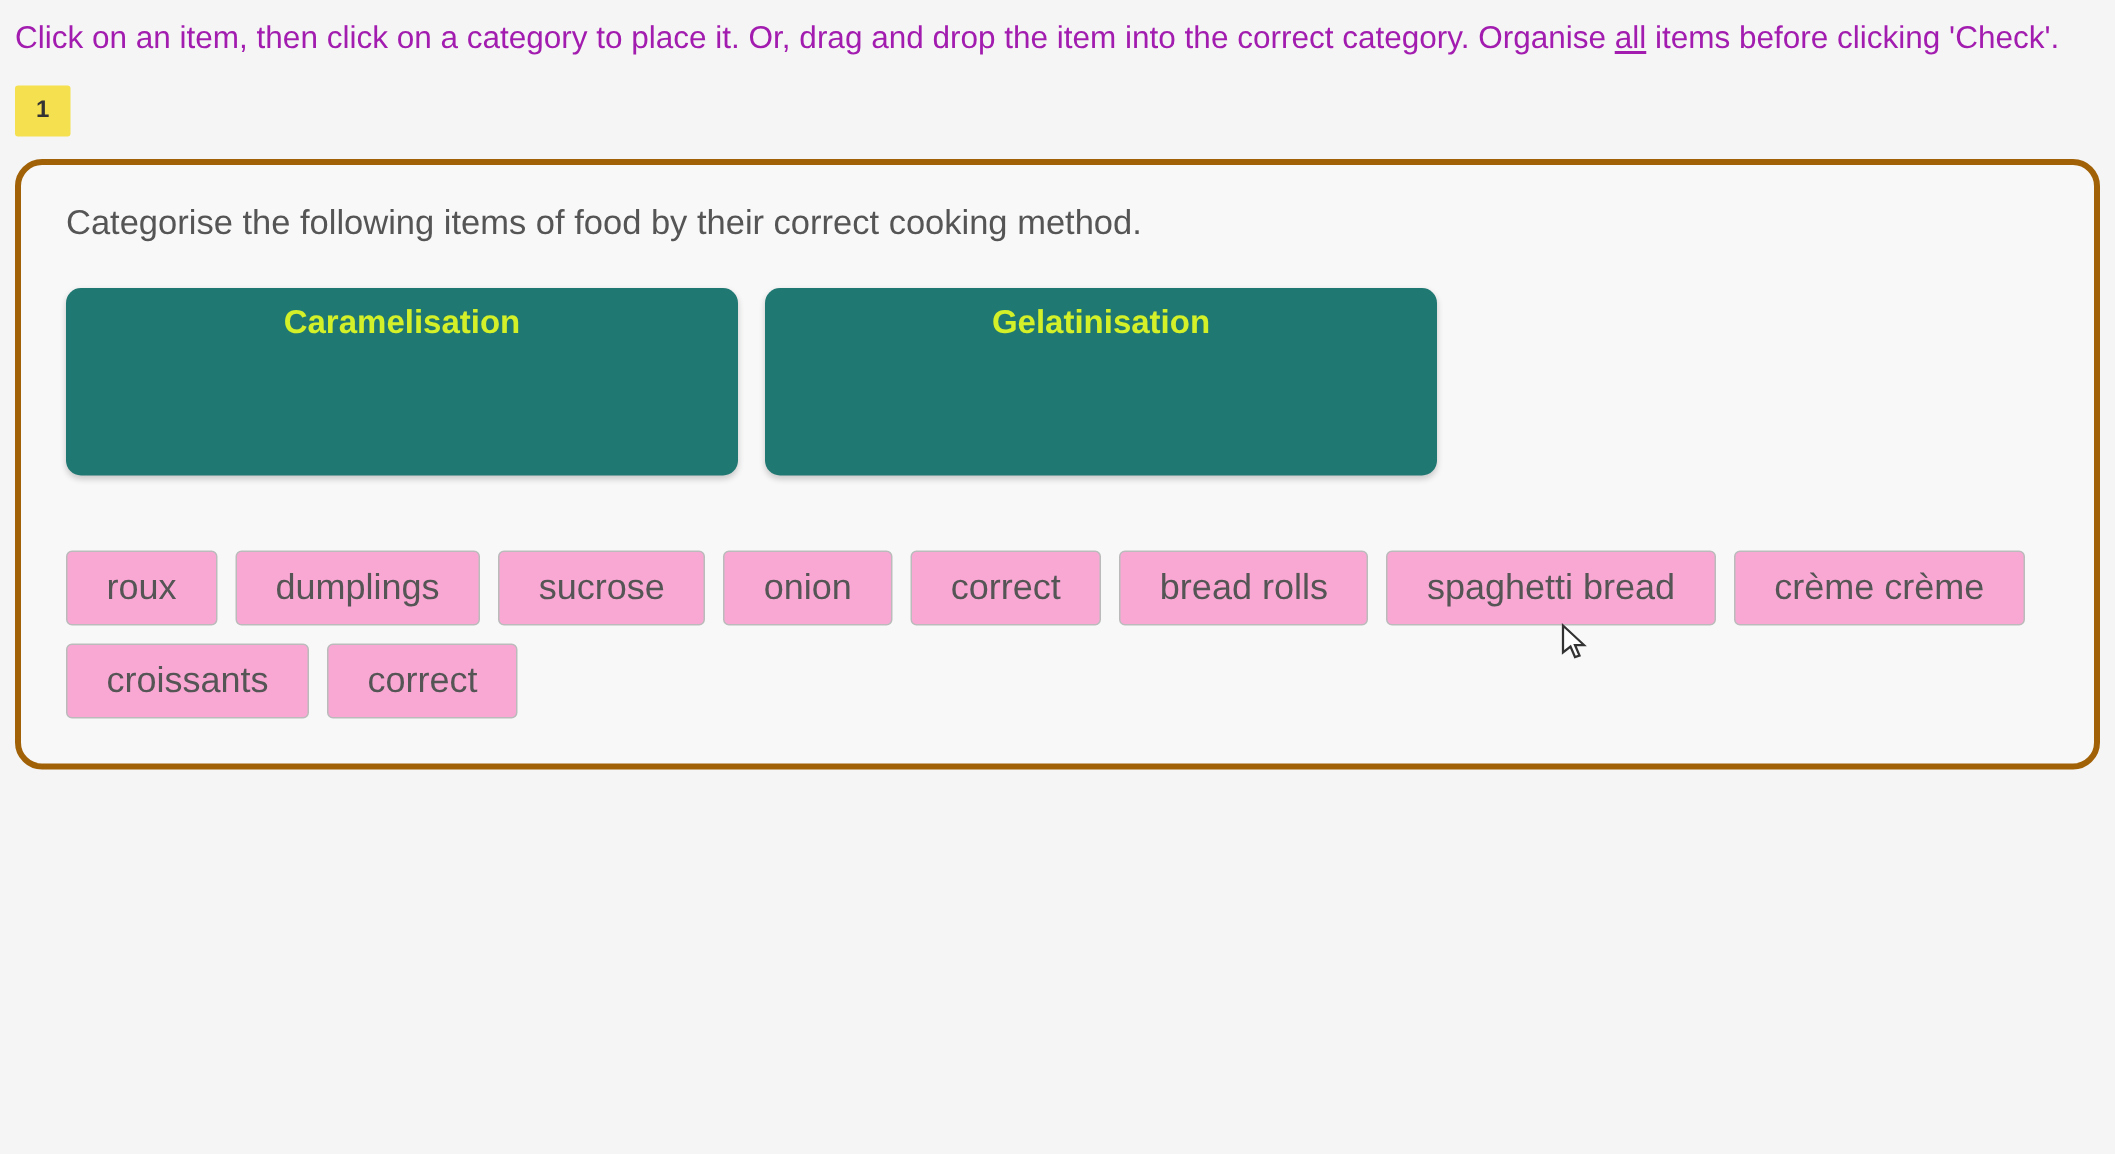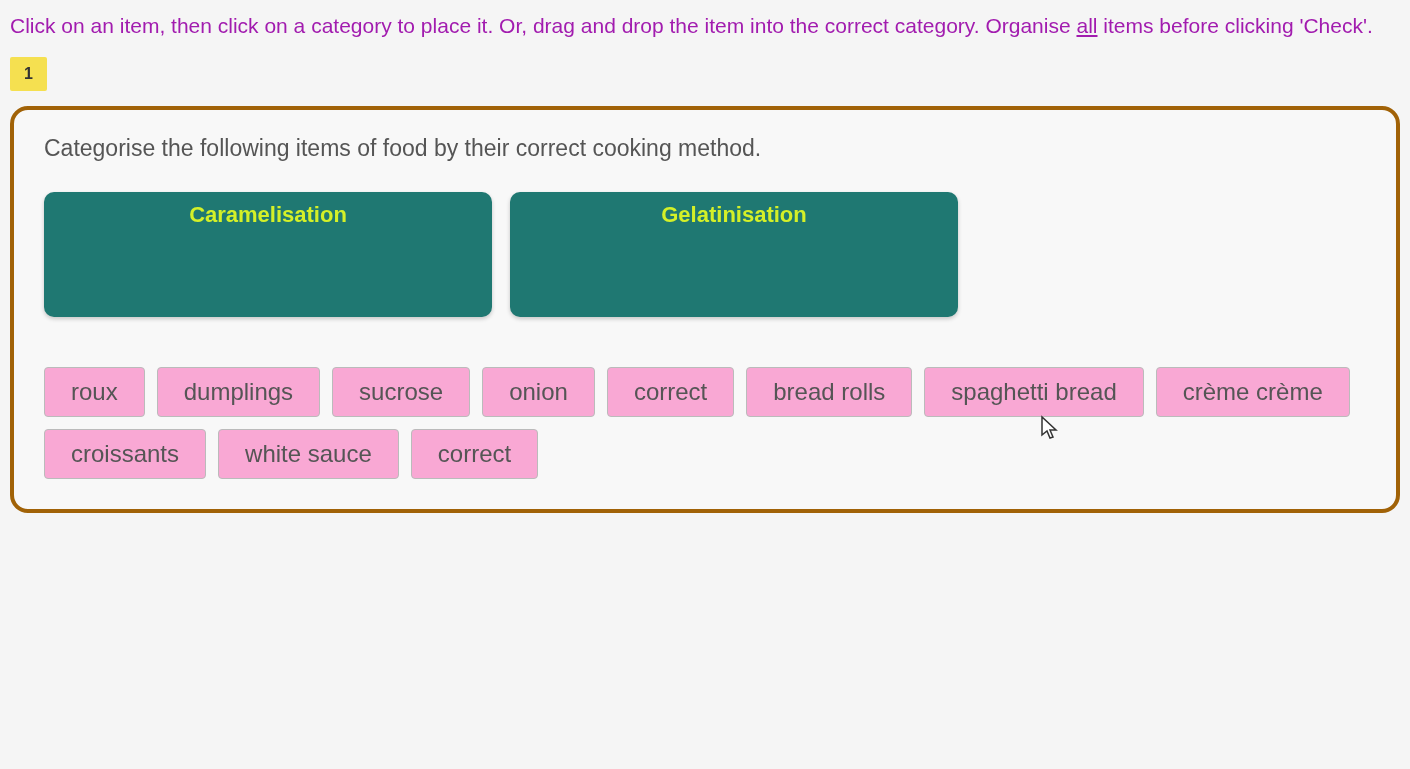--- a/index.html
+++ b/index.html
@@ -119,21 +119,20 @@
   <div class="items-pool">
     <div class="item">roux</div>
     <div class="item">dumplings</div>
     <div class="item">sucrose</div>
     <div class="item">onion</div>
     <div class="item">correct</div>
     <div class="item">bread rolls</div>
     <div class="item">spaghetti bread</div>
     <div class="item">crème crème</div>
     <div class="item">croissants</div>
-    <div class="item">white sauce</div>
     <div class="item">correct</div>
   </div>
 </div>
 
 <div class="cursor-icon">
   <svg width="20" height="26" viewBox="0 0 20 26" fill="none" stroke="#333" stroke-width="1.5">
     <path d="M2 2 L2 20 L7 16 L10 23 L13 22 L10 15 L16 15 Z" fill="white"></path>
   </svg>
 </div>
 

